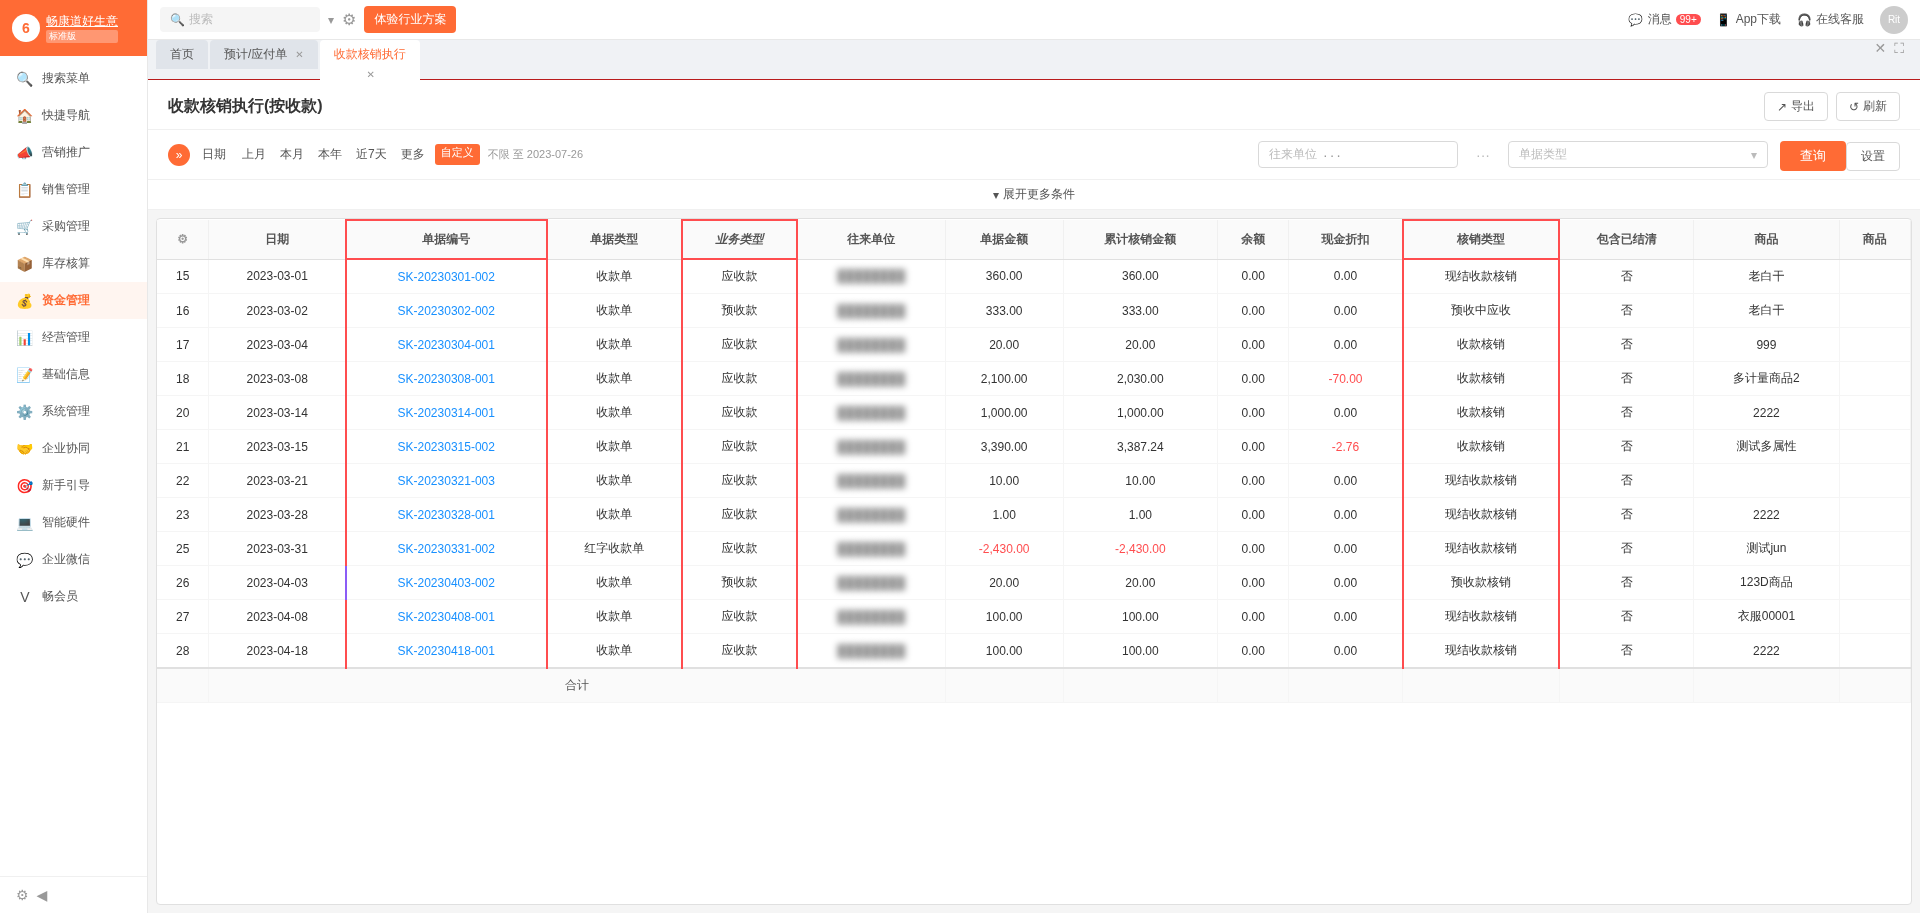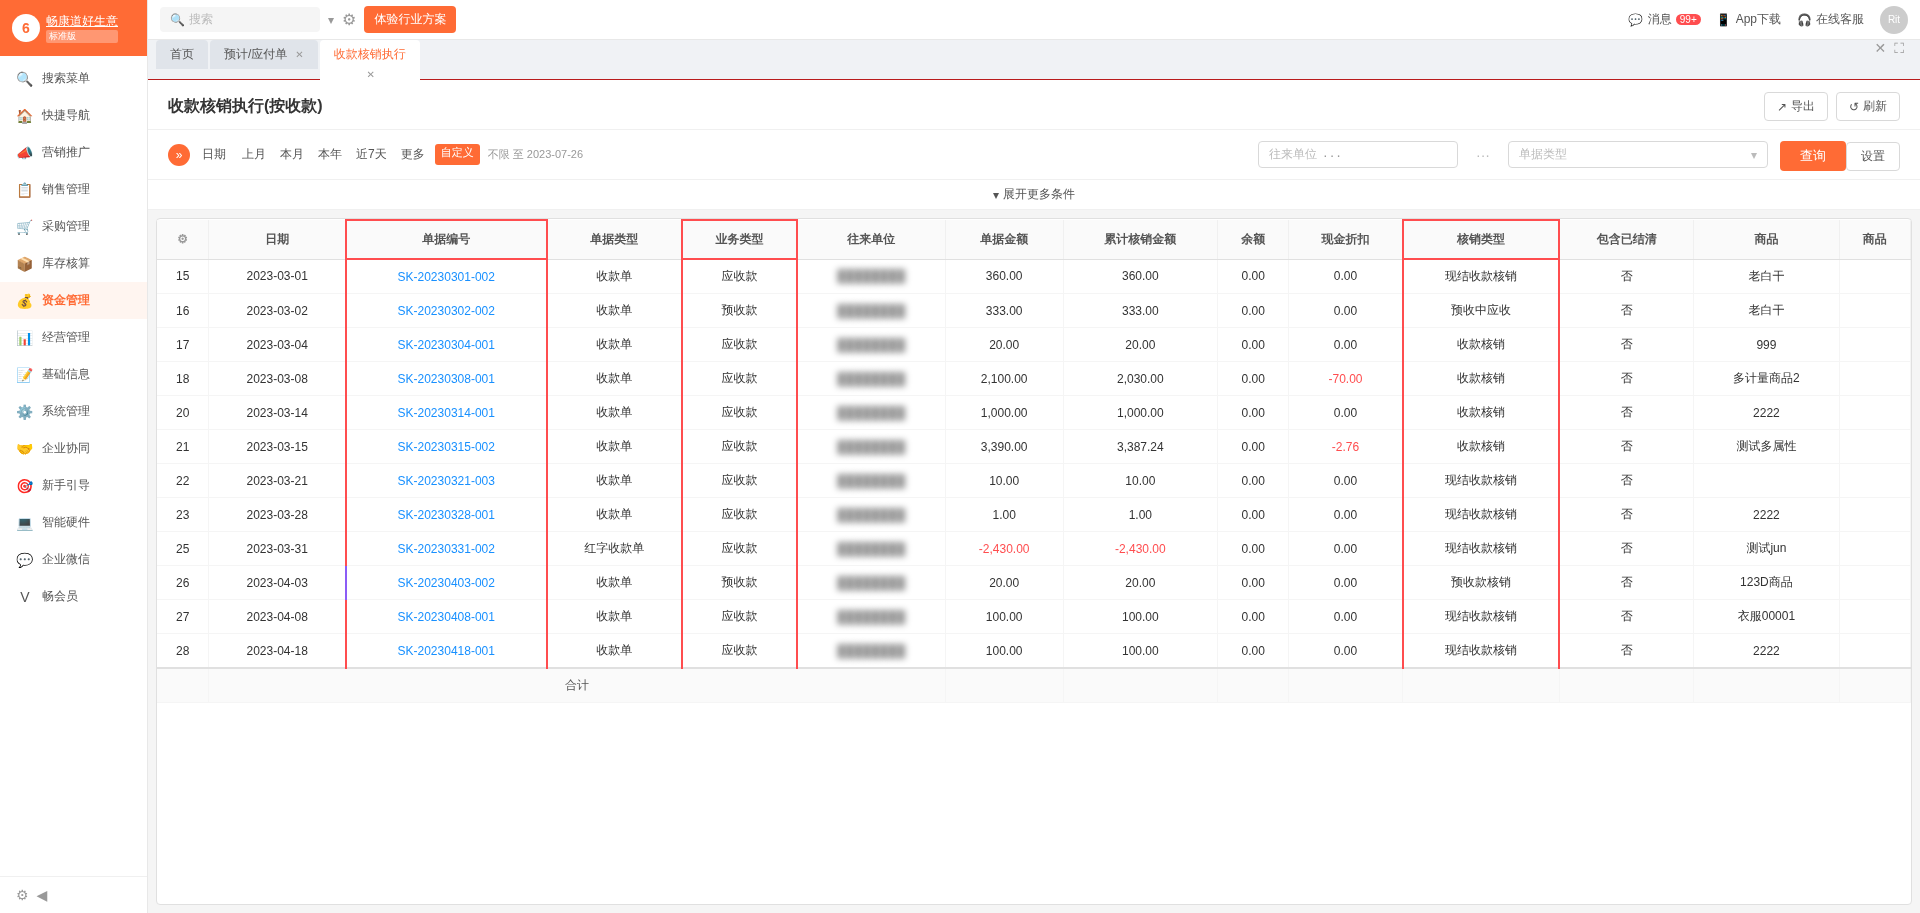--- a/index.html
+++ b/index.html
@@ -78,21 +78,21 @@
     table { width: 100%; border-collapse: collapse; font-size: 12px; }
     thead tr { background: #fafafa; }
     th { padding: 10px 8px; border-bottom: 1px solid #e0e0e0; border-right: 1px solid #f0f0f0; color: #555; font-weight: 600; white-space: nowrap; text-align: center; }
     td { padding: 8px 8px; border-bottom: 1px solid #f5f5f5; border-right: 1px solid #f5f5f5; text-align: center; white-space: nowrap; color: #333; }
     tr.highlighted td { background: #fff3e0; }
     .link-text { color: #1890ff; cursor: pointer; text-decoration: none; }
     .negative { color: #ff4d4f; }
     .settings-col { background: #fafafa; }
     .gear-icon-cell { color: #999; cursor: pointer; }
     th.col-doc-no-header { border: 2px solid #ff4d4f !important; }
-    th.col-biz-type-header { border: 2px solid #ff4d4f !important; }
+    th.col-biz-type-header { border: 2px solid #ff4d4f !important; font-style: italic; }
     th.col-writeoff-type-header { border: 2px solid #ff4d4f !important; }
 
     .tfoot-row td { background: #fafafa; font-weight: 500; color: #555; border-top: 2px solid #e0e0e0; }
 
     
     .blurred { color: transparent; text-shadow: 0 0 6px rgba(0,0,0,0.4); user-select: none; }
 
     
     ::-webkit-scrollbar { width: 6px; height: 6px; }
     ::-webkit-scrollbar-track { background: #f0f0f0; }

